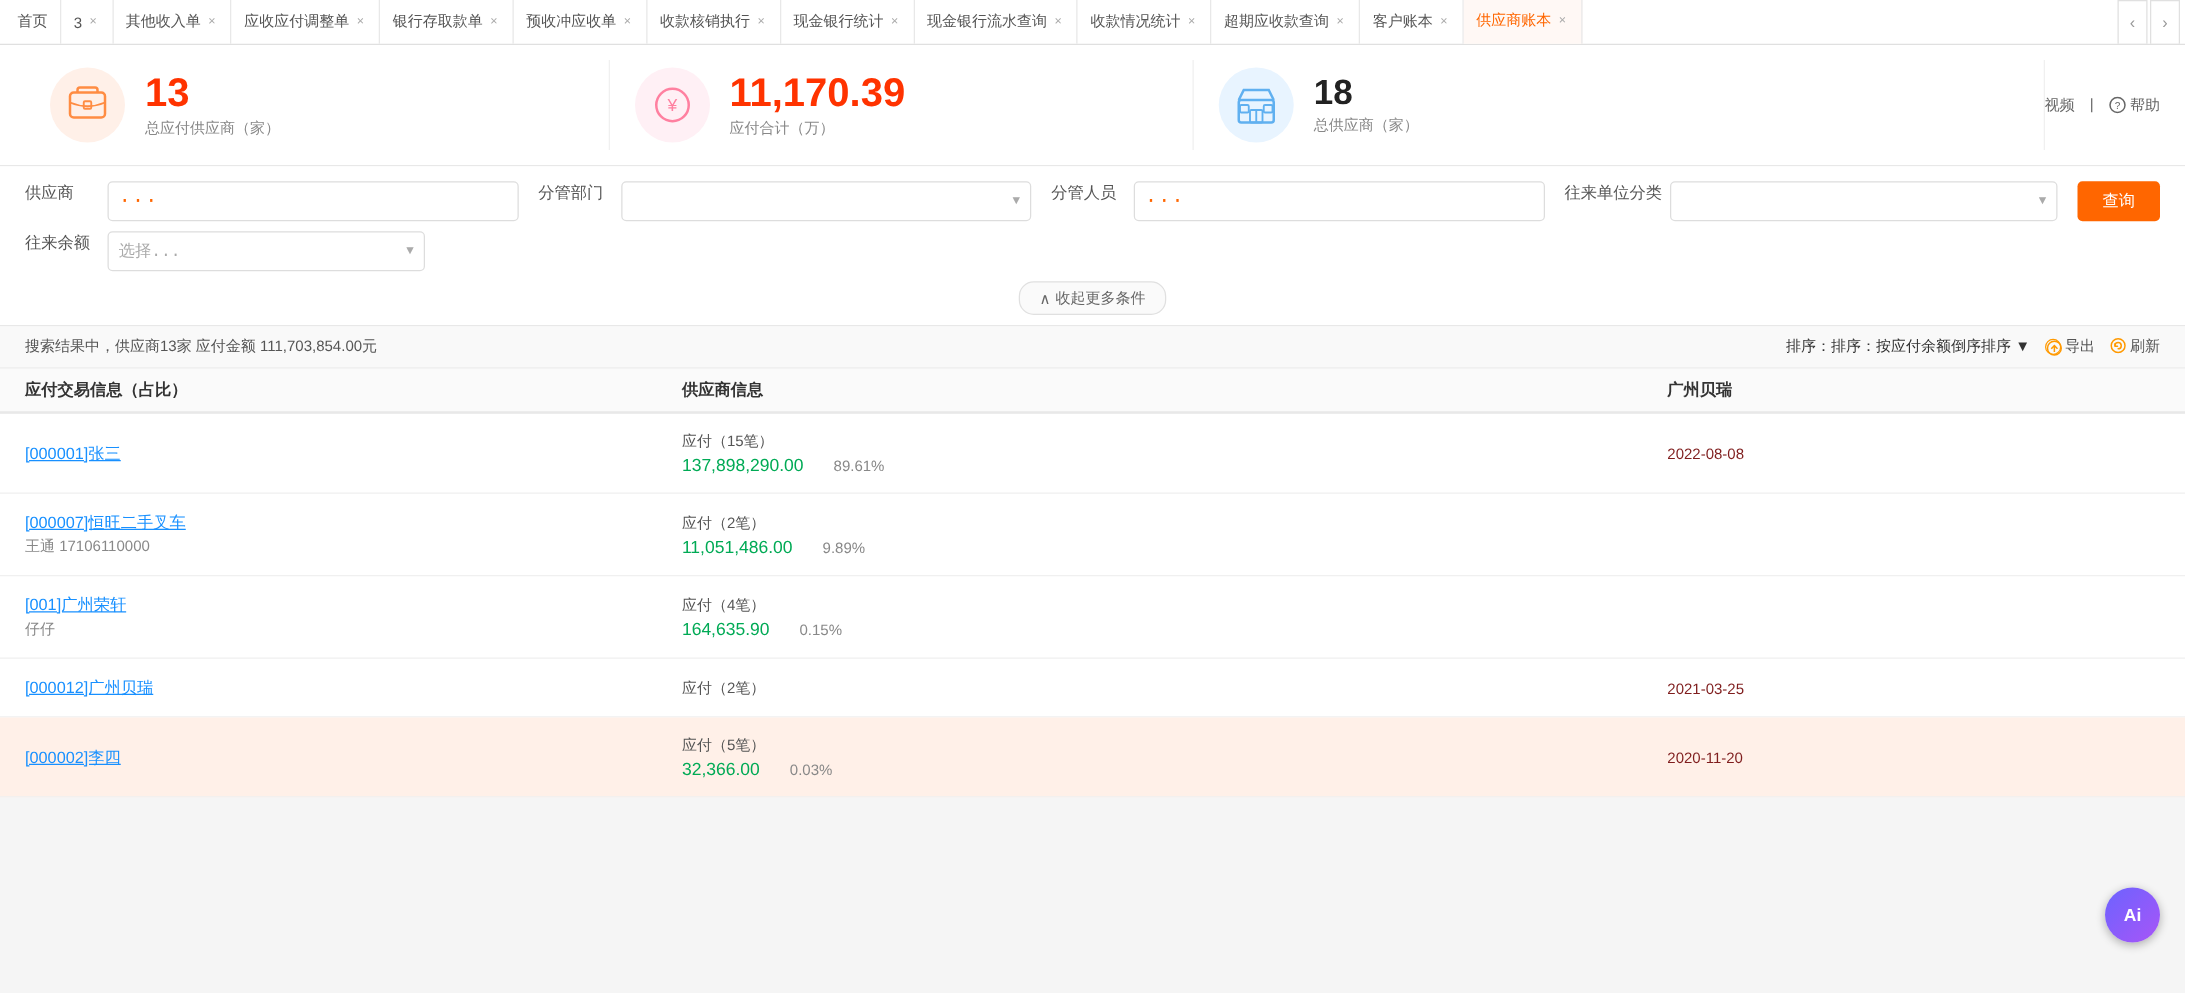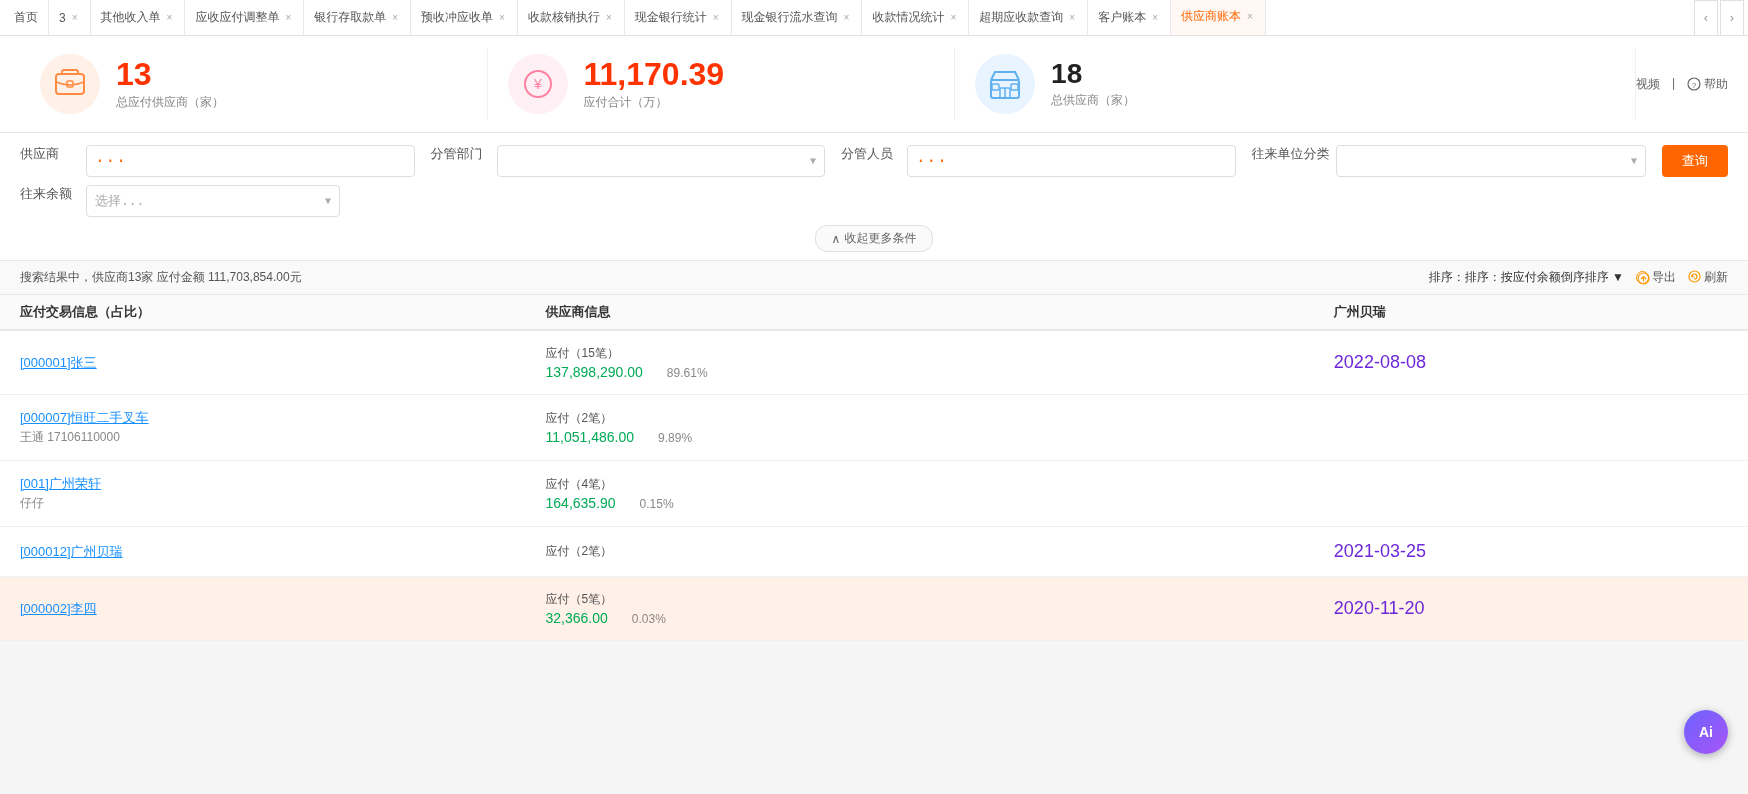--- a/index.html
+++ b/index.html
@@ -189,21 +189,21 @@
       color: #1890ff;
       text-decoration: underline;
       cursor: pointer;
       font-size: 13px;
     }
     .supplier-sub { font-size: 12px; color: #888; margin-top: 2px; }
     .tx-label { font-size: 12px; color: #555; }
     .tx-amount { font-size: 14px; color: #00aa55; font-weight: 500; cursor: pointer; }
     .tx-percent { font-size: 12px; color: #888; margin-left: 16px; }
     .tx-row { display: flex; align-items: baseline; gap: 8px; margin-top: 2px; }
-    .last-pay { font-size: 18px; color: #6d28d9; }
+    .last-pay { font-size: 12px; color: #7f1d1d; }
   </style>
 </head>
 <body>
 
 <div class="top-nav">
   <div class="nav-tab">
     <span>首页</span>
   </div>
   <div class="nav-tab">
     <span>3</span>

